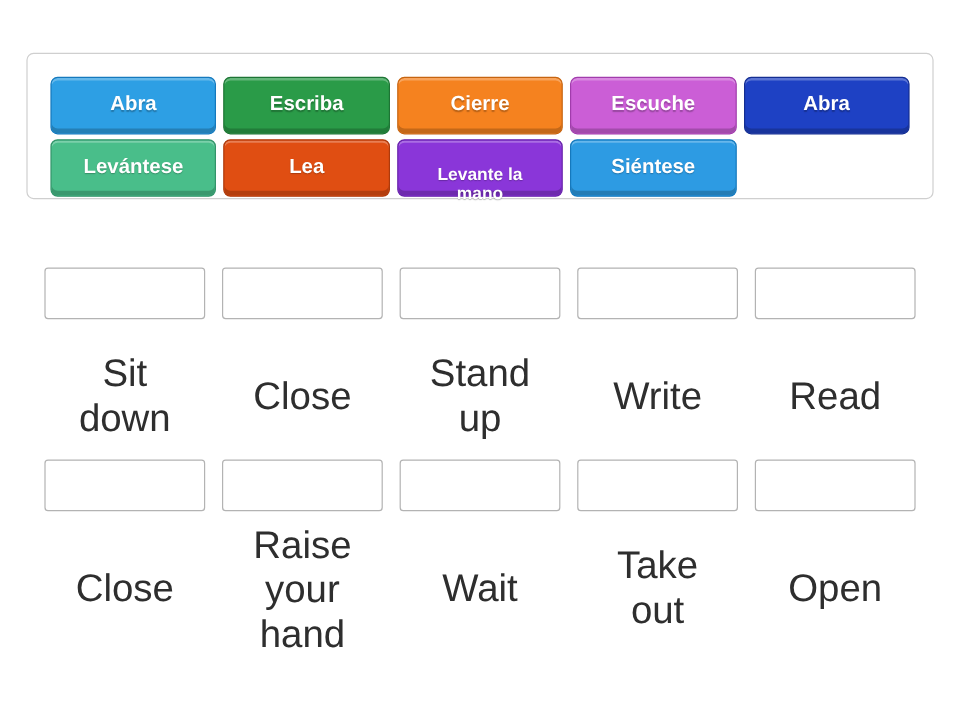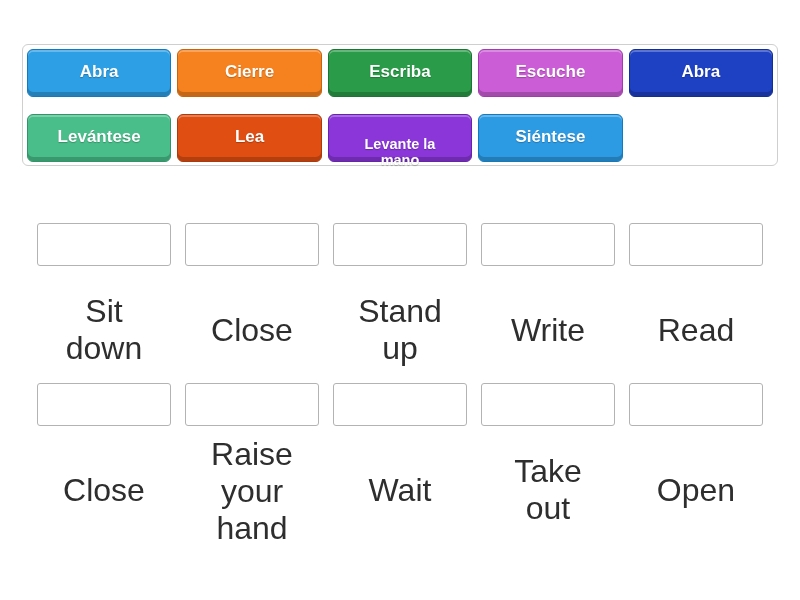--- a/index.html
+++ b/index.html
@@ -11,25 +11,25 @@
   }
 
   
   .tray {
     position: absolute;
     left: 22px; top: 44px;
     width: 756px; height: 122px;
     background: #ffffff;
     border: 1px solid #cfcfcf;
     border-radius: 6px;
-    padding: 4px;
+    padding: 19px;
     display: grid;
     grid-template-columns: repeat(5, 1fr);
     grid-template-rows: 48px 48px;
-    gap: 17px 6px;
+    gap: 4px 6px;
   }
   .tile {
     border-radius: 6px;
     background: var(--c, #888);
     border: 1px solid var(--cd, #555);
     box-shadow: inset 0 2px 0 rgba(255,255,255,.28),
                 inset 0 -4px 0 rgba(0,0,0,.20);
     display: flex;
     align-items: center;
     justify-content: center;
@@ -87,25 +87,25 @@
     max-width: 104px;
   }
 </style>
 </head>
 <body>
 
 <div class="tray">
   <div class="tile" style="--c: #2d9fe4; --cd: #1579bd;">
     <span class="tile-label">Abra</span>
   </div>
+  <div class="tile" style="--c: #2a9b48; --cd: #1d7434;">
+    <span class="tile-label">Escriba</span>
+  </div>
   <div class="tile" style="--c: #f5821f; --cd: #c66410;">
     <span class="tile-label">Cierre</span>
-  </div>
-  <div class="tile" style="--c: #2a9b48; --cd: #1d7434;">
-    <span class="tile-label">Escriba</span>
   </div>
   <div class="tile" style="--c: #cb5ed6; --cd: #a13cac;">
     <span class="tile-label">Escuche</span>
   </div>
   <div class="tile" style="--c: #1e41c4; --cd: #142e91;">
     <span class="tile-label">Abra</span>
   </div>
   <div class="tile" style="--c: #49be8a; --cd: #33946a;">
     <span class="tile-label">Levántese</span>
   </div>

